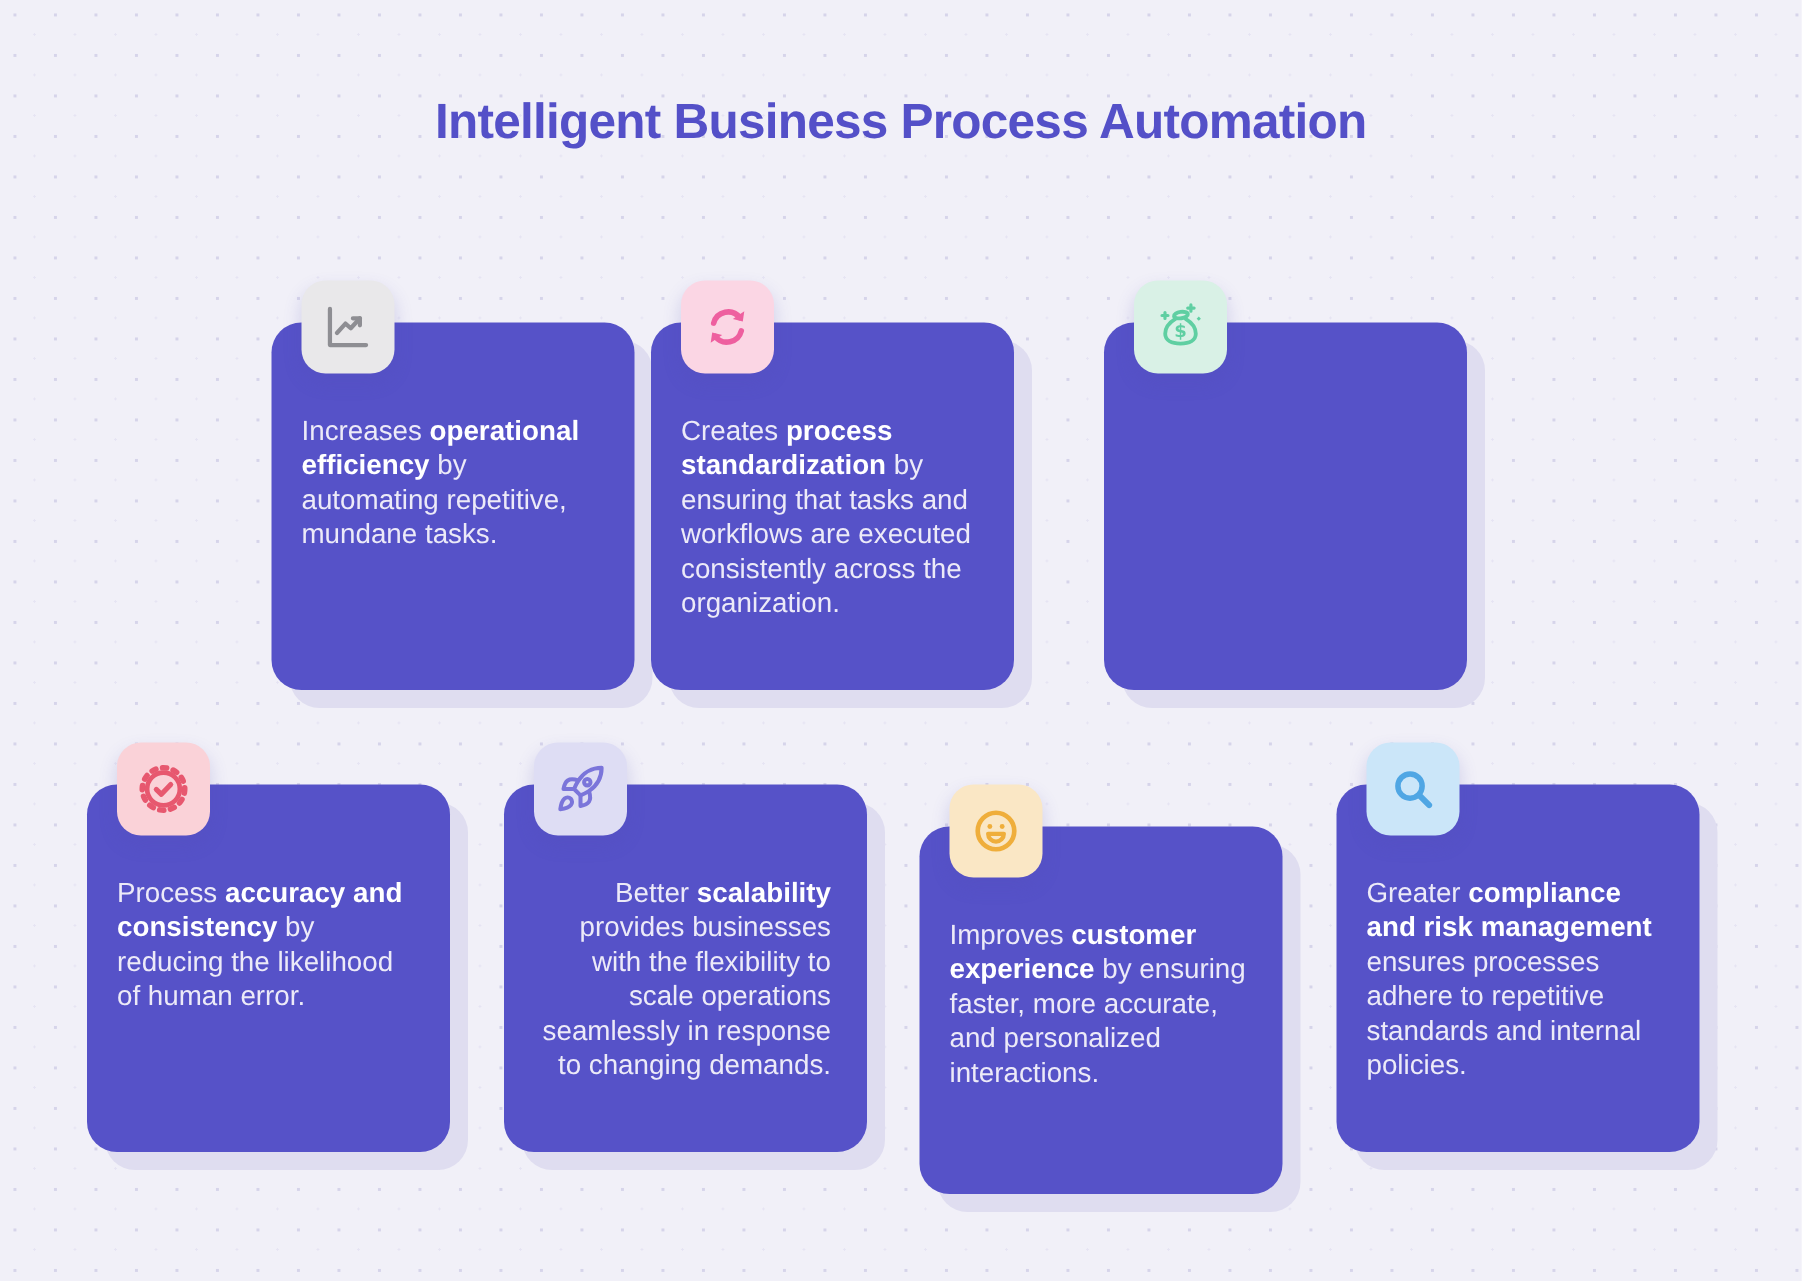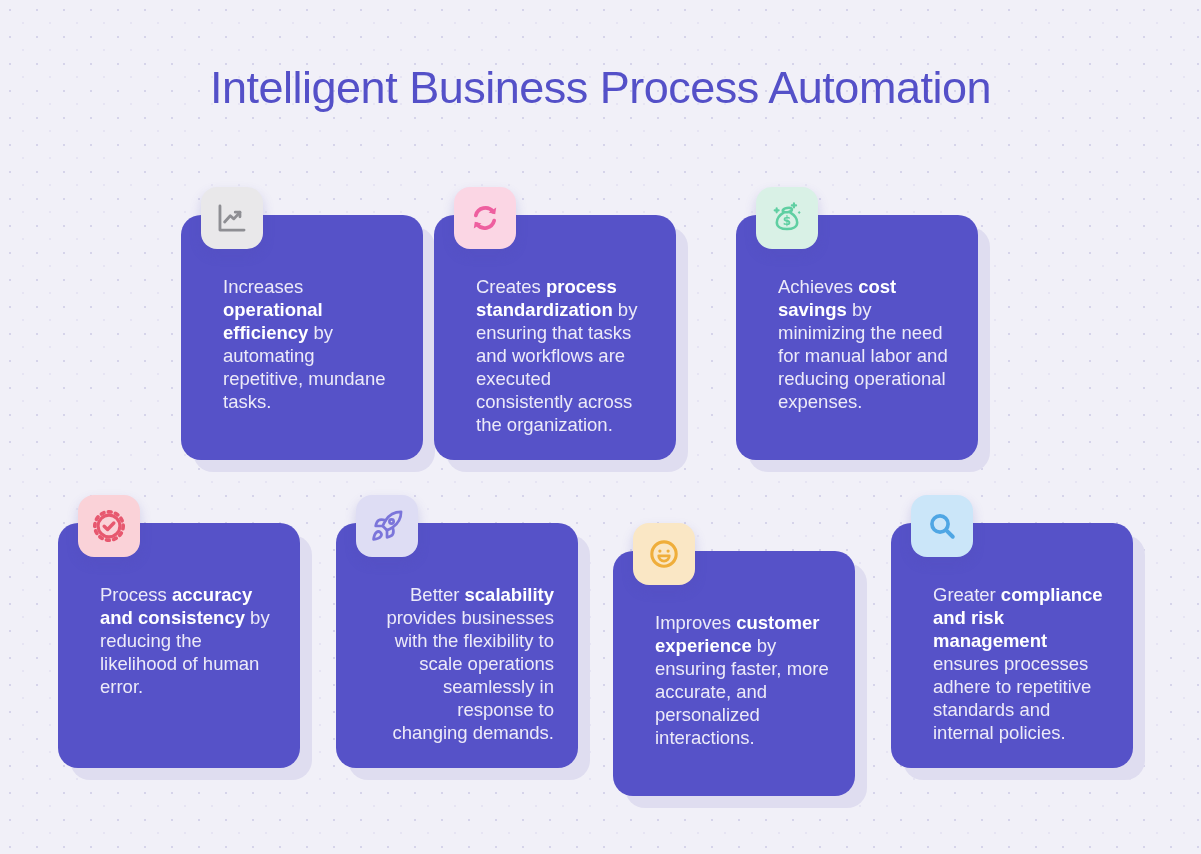--- a/index.html
+++ b/index.html
@@ -13,21 +13,21 @@
     background-image:
       radial-gradient(circle 2px at 3px 3px, var(--dot,#D6D4EA) 55%, rgba(0,0,0,0) 60%),
       radial-gradient(circle 1.4px at 3px 3px, var(--dot-light,#E6E4F3) 55%, rgba(0,0,0,0) 60%);
     background-size:27px 27px,27px 27px;
     background-position:7px 7px,20px 20px;
   }
 
   .title{
     position:absolute;top:62px;left:0;right:0;
     text-align:center;
-    font-size:45px;font-weight:normal;
+    font-size:33px;font-weight:bold;
     letter-spacing:-0.5px;
     color:var(--title-color,#5450C8);
     margin:0;
   }
 
   .card{
     position:absolute;
     width:242px;height:245px;
     background:var(--card-color,#5652C8);
     border-radius:20px;
@@ -45,21 +45,21 @@
     display:flex;align-items:center;justify-content:center;
     box-shadow:0 6px 12px rgba(80,76,180,0.22);
   }
   .badge svg{width:34px;height:34px;display:block;}
   .badge svg *{stroke:currentColor;fill:none;stroke-linecap:round;stroke-linejoin:round;}
   .badge svg .fill{fill:currentColor;stroke:none;}
   .badge svg text{fill:currentColor;stroke:none;font-family:"DejaVu Sans",sans-serif;font-weight:bold;}
 
   .card-text{
     margin:0;
-    padding:60px 24px 0 42px;
+    padding:60px 24px 0 20px;
     font-size:18.5px;line-height:23px;
     color:var(--text-color,#ECEAF8);
   }
   .card-text b{font-weight:bold;color:var(--bold-color,#FFFFFF);}
 
   
   .pos-0{left:181px;top:215px;}
   .pos-1{left:434px;top:215px;}
   .pos-2{left:736px;top:215px;}
   .pos-3{left:58px; top:523px;}
@@ -101,21 +101,20 @@
     <div class="badge">
       <svg viewBox="0 0 24 24" stroke-width="1.8">
         <ellipse cx="12.2" cy="6.4" rx="3.3" ry="1.5" transform="rotate(-9 12.2 6.4)"></ellipse>
         <path d="M9.6 8.2C6.6 10 4.8 12.6 4.8 15.2c0 3 3 4.6 7.2 4.6s7.2-1.6 7.2-4.6c0-2.6-1.8-5.2-4.8-7"></path>
         <text x="12" y="16.6" font-size="8.5" text-anchor="middle">$</text>
         <path d="M4.7 5.2v2.8M3.3 6.6h2.8" stroke-width="1.5"></path>
         <path d="M16.9 1.6v3M15.4 3.1h3" stroke-width="1.5"></path>
         <path class="fill" d="M20.6 7.1l1 1-1 1-1-1z"></path>
       </svg>
     </div>
-    <p class="card-text"><span>Achieves </span><b>cost savings</b><span> by minimizing the need for manual labor and reducing operational expenses.</span></p>
   </div>
 
   <div class="card pos-3" style="--icon-bg: #FAD2D8; --icon-color: #E7586F;">
     <div class="badge">
       <svg viewBox="0 0 24 24" stroke-width="2.2">
         <circle cx="12" cy="12" r="10" stroke-width="2.6" stroke-dasharray="2 3.15"></circle>
         <circle cx="12" cy="12" r="7.7"></circle>
         <polyline points="8.6 12.2 11 14.5 15.4 9.9" stroke-width="2.4"></polyline>
       </svg>
     </div>

